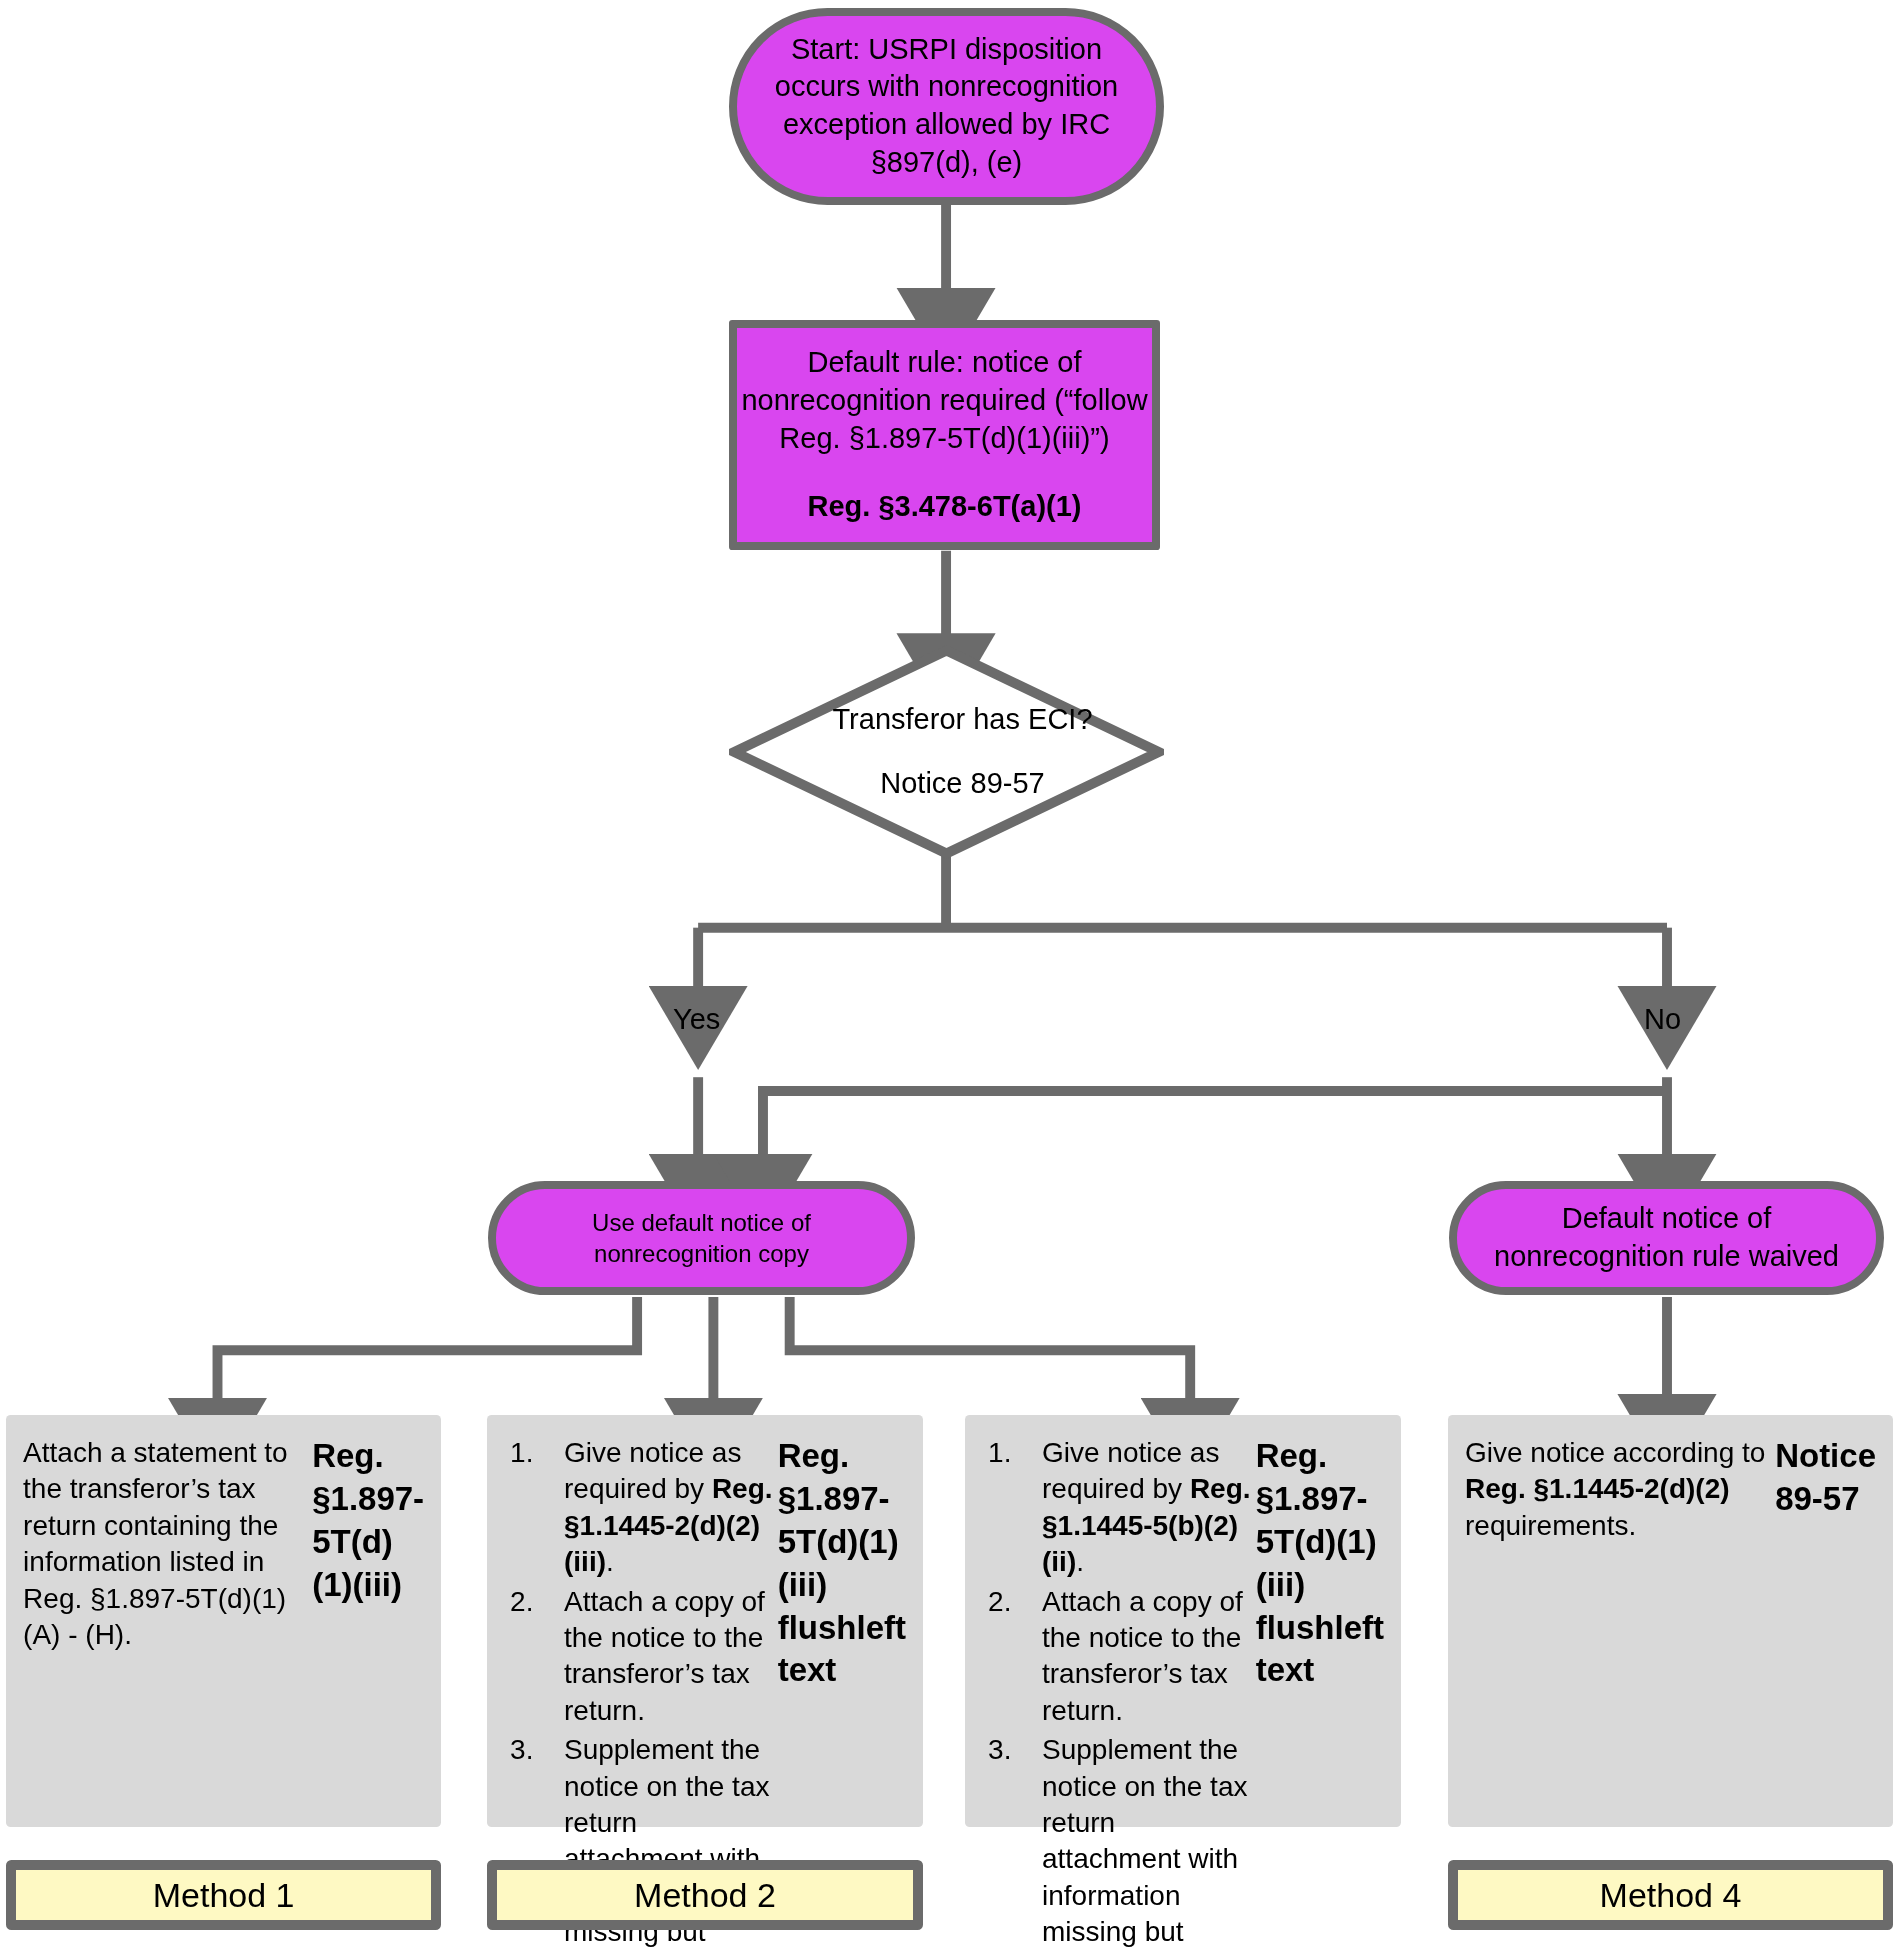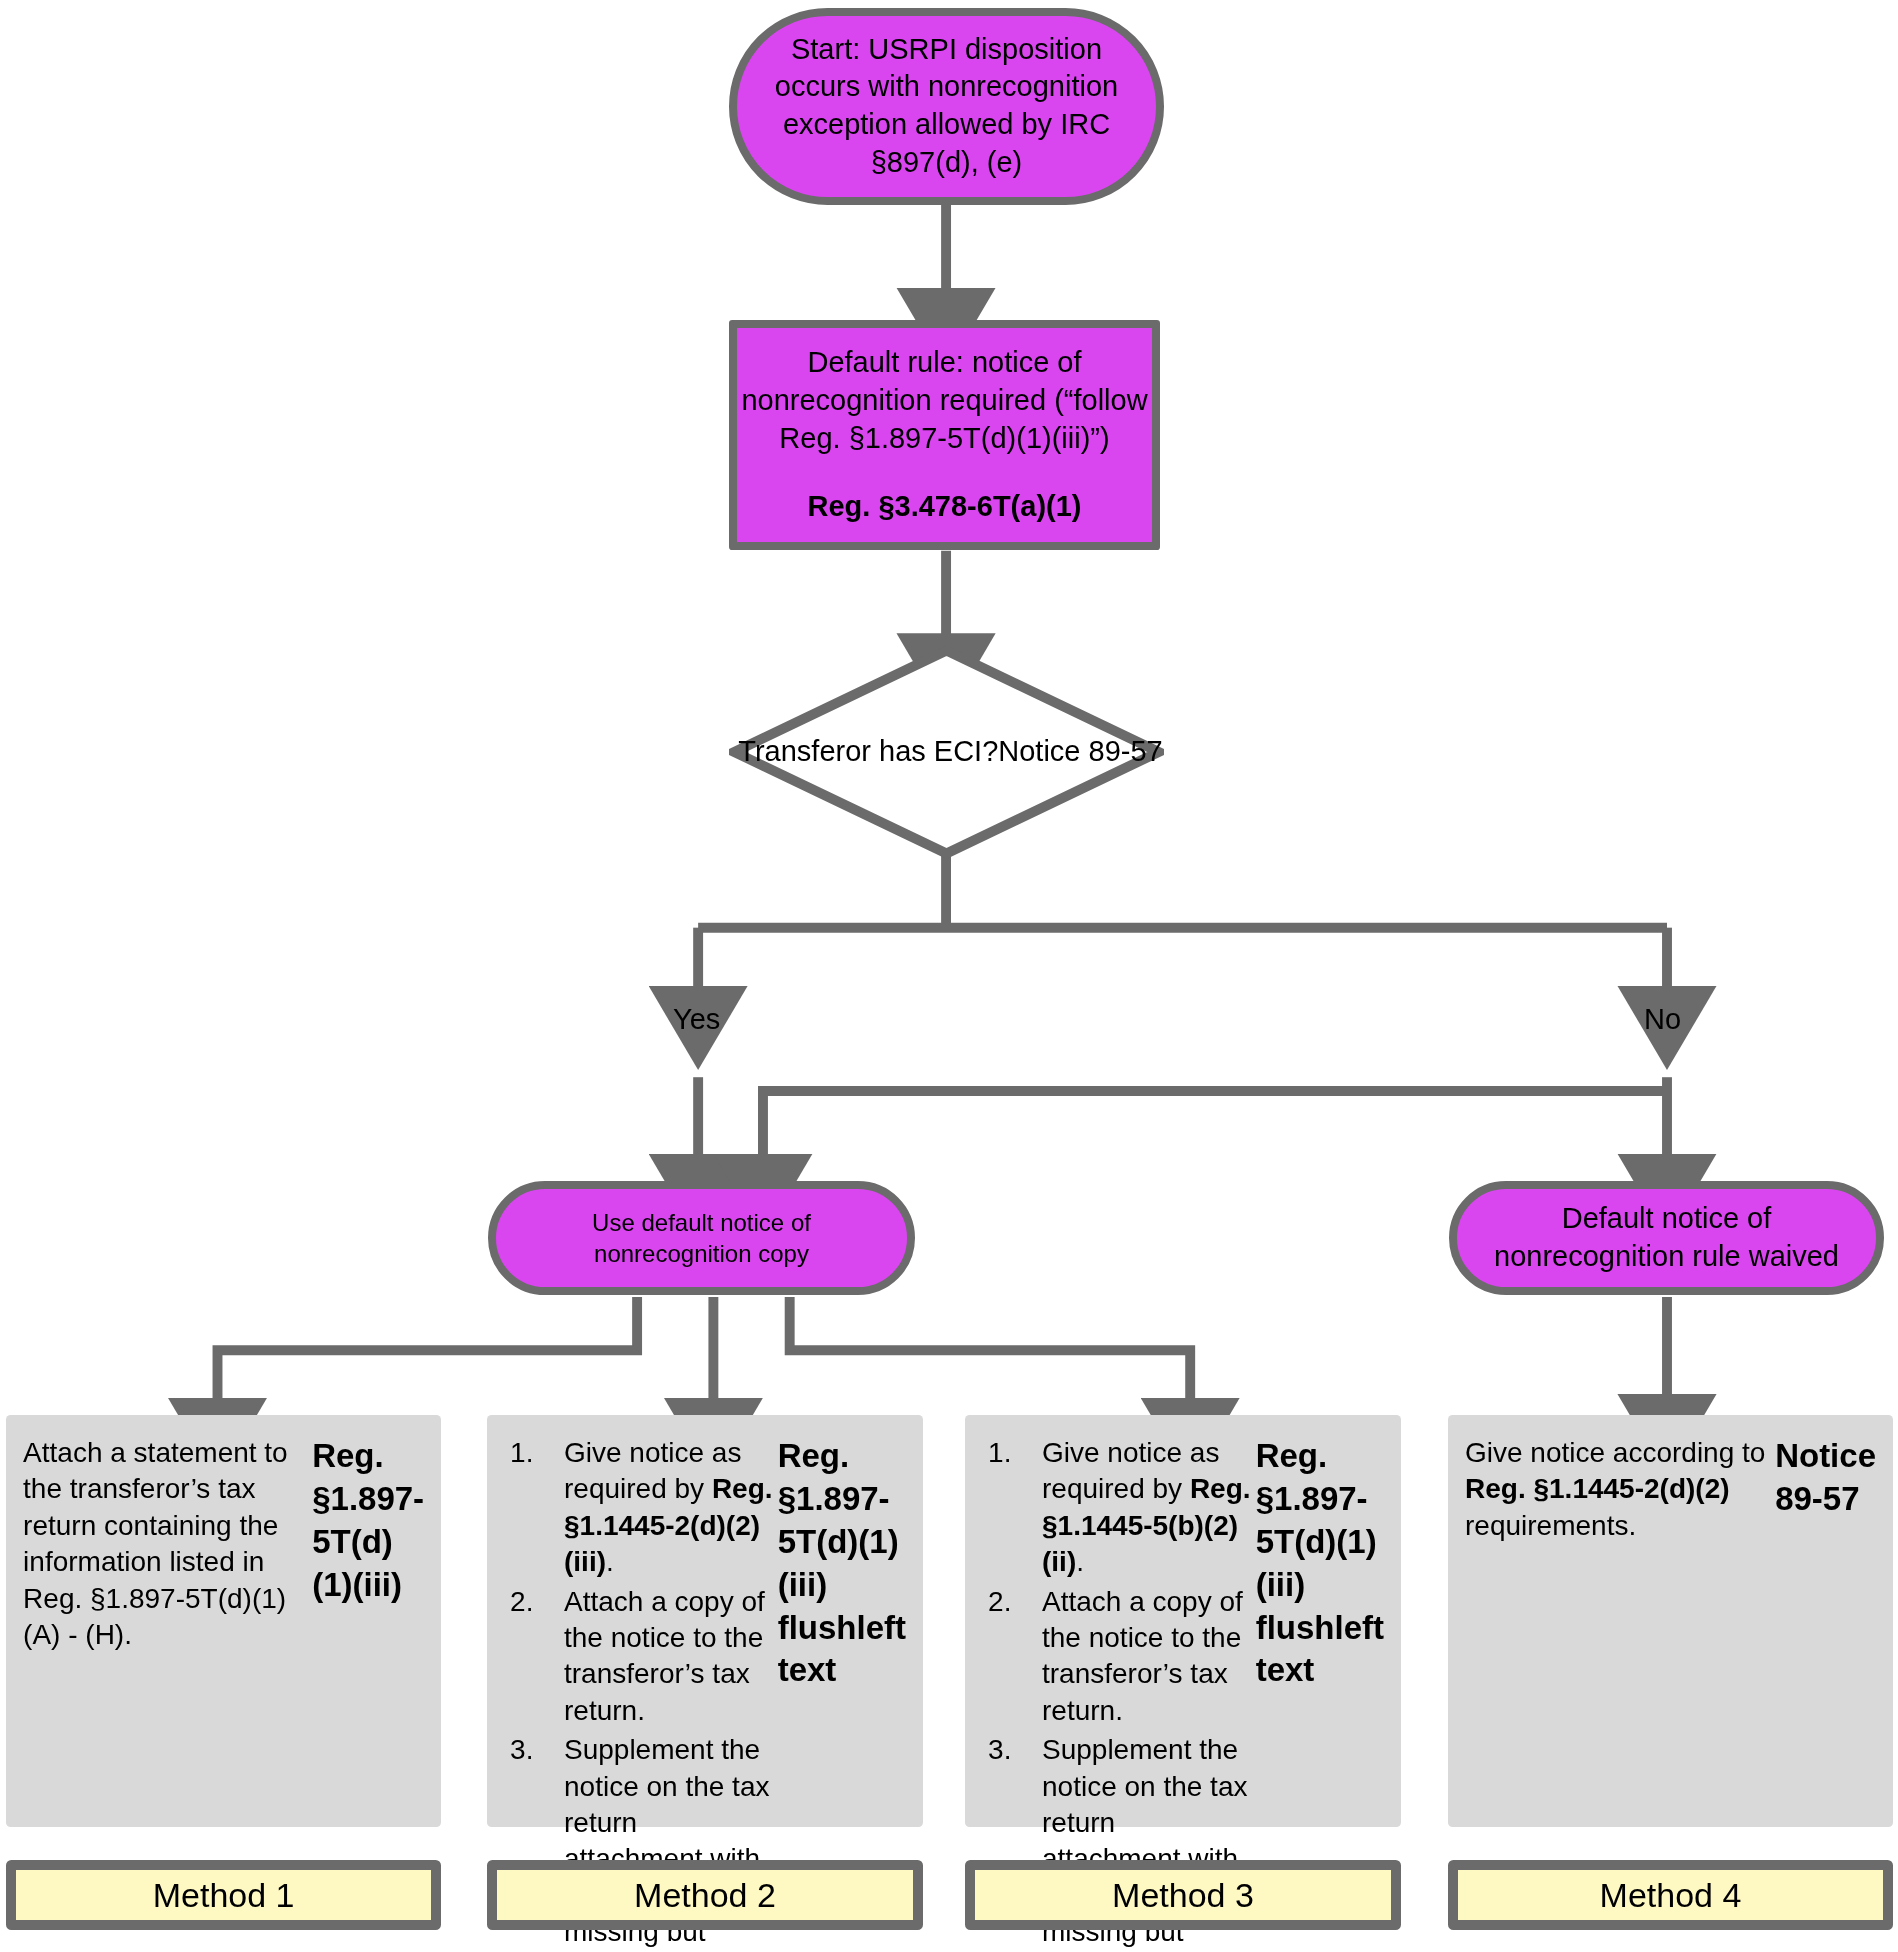--- a/index.html
+++ b/index.html
@@ -31,22 +31,22 @@
   .node .ln{display:block;}
   .node .bold{font-weight:bold;}
   .stadium{border-radius:7628px;}
   .rect{border-radius:3.1px;}
 
   
   .diamond-wrap{position:absolute;}
   .diamond-wrap svg{position:absolute;left:0;top:0;}
   .diamond-text{
     position:absolute;
-    left:4px;top:0;width:100%;height:100%;
-    display:flex;flex-direction:row;
+    left:16px;top:0;width:100%;height:100%;
+    display:flex;flex-direction:column;
     align-items:center;justify-content:center;
     text-align:center;line-height:1.30;
   }
 
   
   .panel{
     position:absolute;
     box-sizing:border-box;
     background:#d9d9d9;
     border-radius:4.6px;
@@ -224,23 +224,20 @@
           <li><span>Give notice as required by </span><span class="b">Reg. §1.1445-5(b)(2)(ii)</span><span>.</span></li>
           <li><span>Attach a copy of the notice to the transferor’s tax return.</span></li>
           <li><span>Supplement the notice on the tax return attachment with information missing but required by Reg. §1.897-5T(d)(1)(A) - (H).</span></li>
         </ol>
       </div>
     <div class="panel-foot">
         <span class="ln">Reg. §1.897-5T(d)(1)(iii)</span>
         <span class="ln">flushleft text</span>
       </div>
   </div>
-  <div class="method-bar" style="left:965px; top:1860px; width:436px; height:70px;">
-    <span>Method 3</span>
-  </div>
 
   <div class="panel" style="left:1448px; top:1415px; width:445px; height:412px;">
     <div class="panel-body">
         <p><span>Give notice according to </span><span class="b">Reg. §1.1445-2(d)(2)</span><span> requirements.</span></p>
       </div>
     <div class="panel-foot">
         <span class="ln">Notice 89-57</span>
       </div>
   </div>
   <div class="method-bar" style="left:1448px; top:1860px; width:445px; height:70px;">

